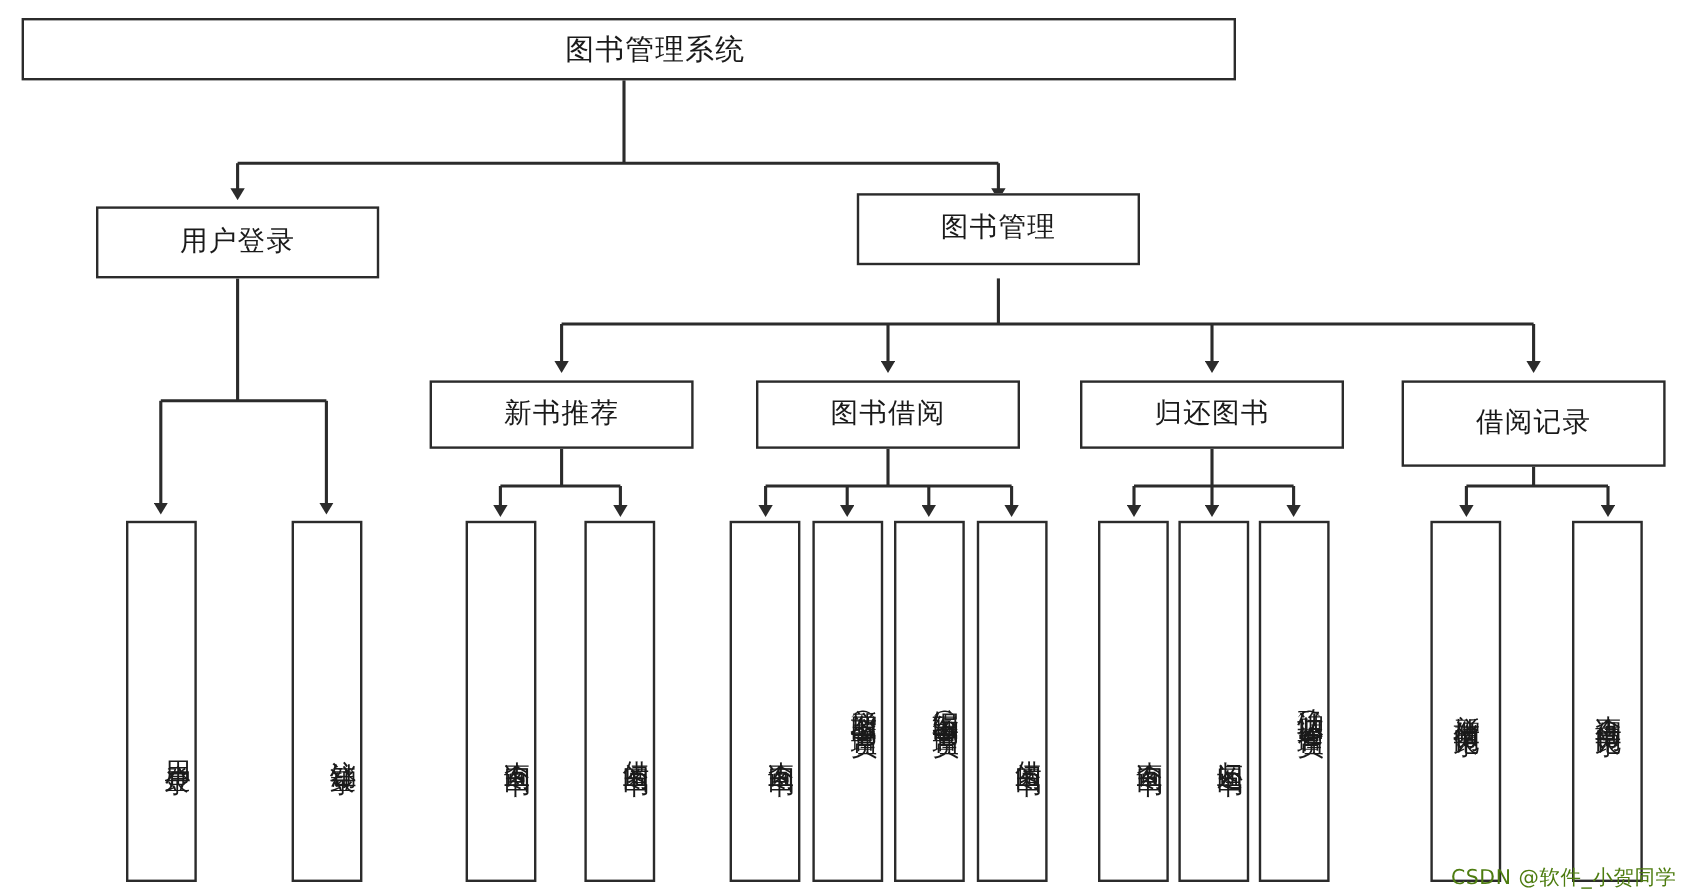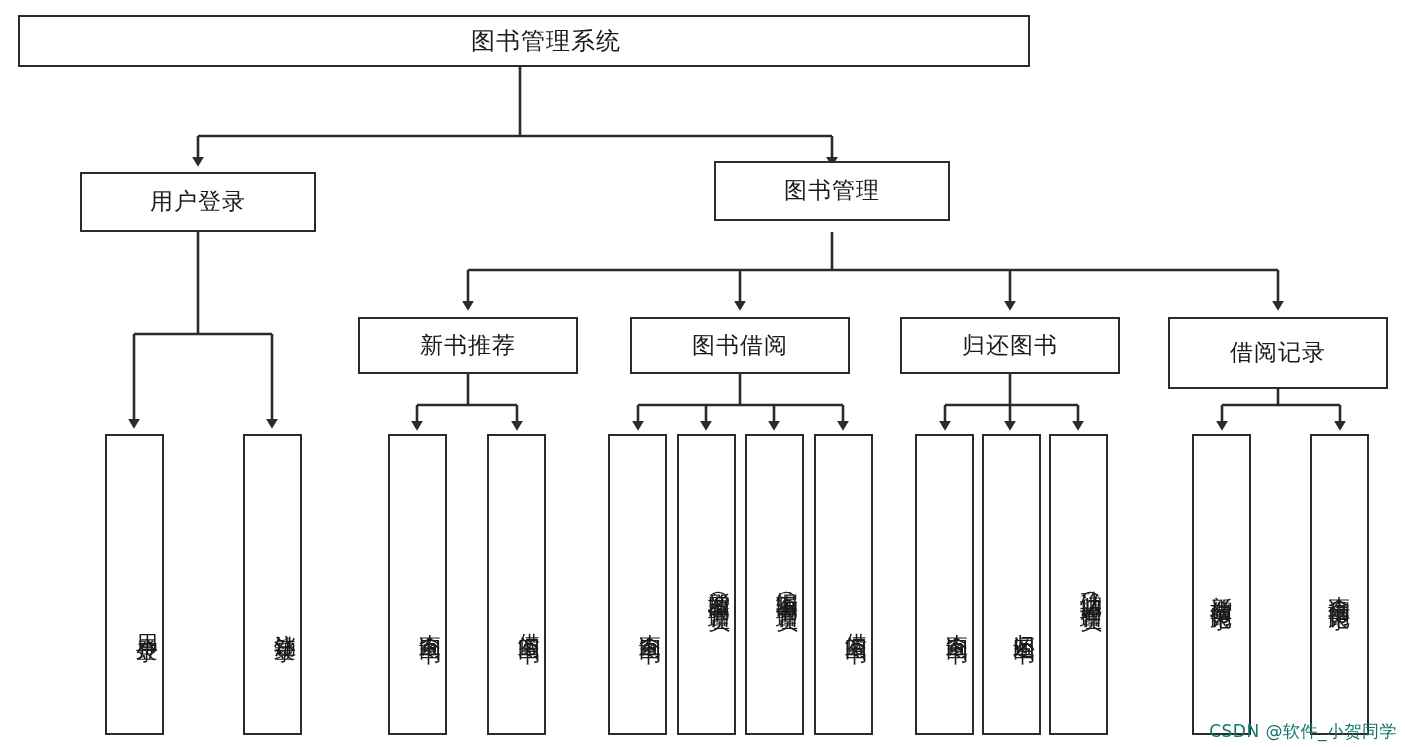--- a/index.html
+++ b/index.html
@@ -62,21 +62,21 @@
     text-align: start;
   }
   .node-v.pad-top .vlabel {
     margin-top: 70px;
   }
   .watermark {
     position: absolute;
     right: 8px;
     bottom: 4px;
     font-size: 17px;
-    color: #0f766e;
+    color: #4d7c0f;
     white-space: nowrap;
     letter-spacing: 0.5px;
     margin-left: 12px;
   }
 </style>
 </head>
 <body>
 
 <div id="diagram-root">
 

